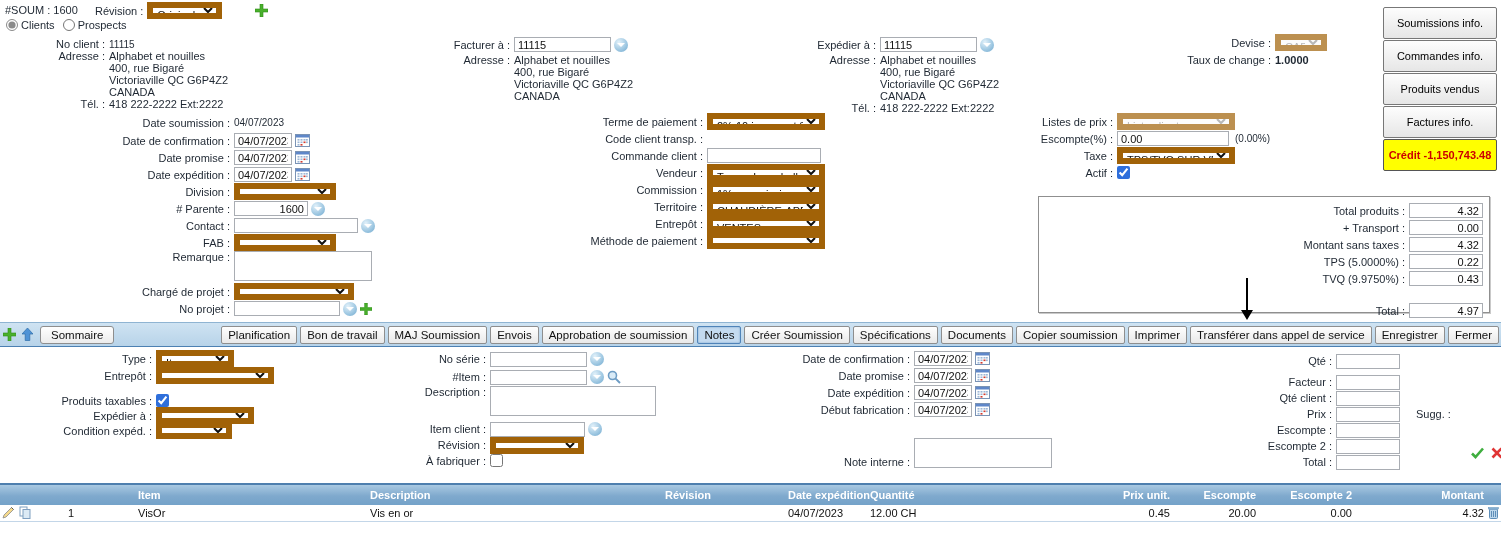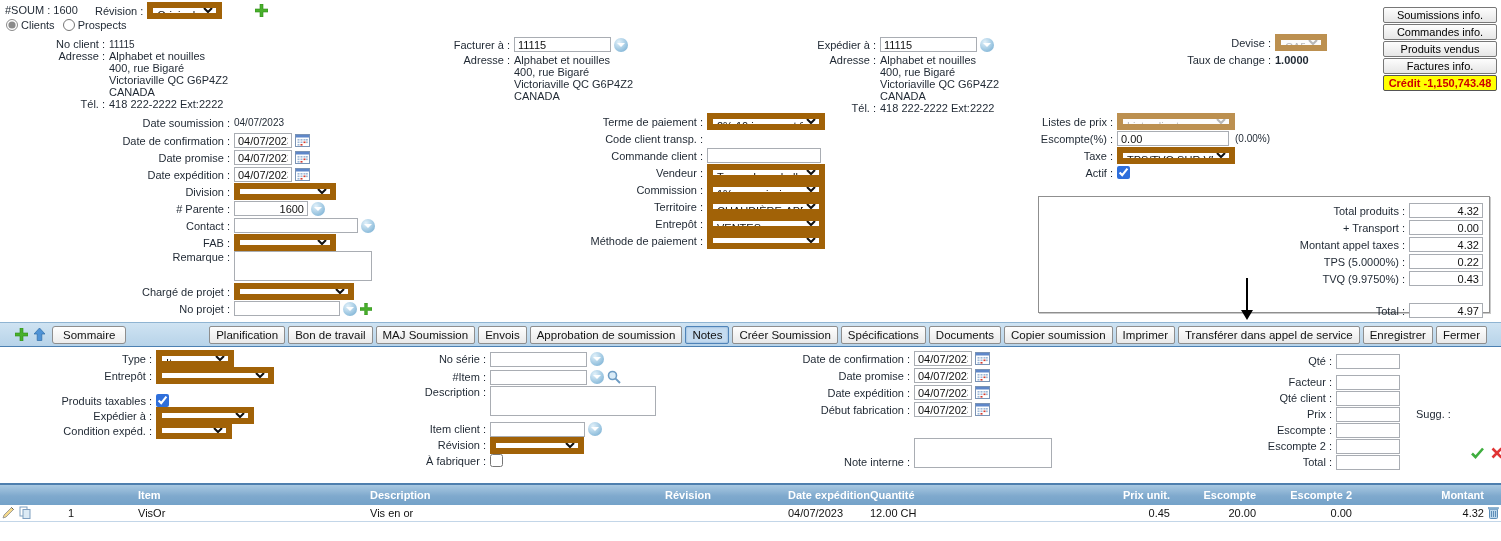--- a/index.html
+++ b/index.html
@@ -19,26 +19,26 @@
   .ro{background:#f0f0ee;}
   .sm{font-size:10px;}
   .b{font-weight:bold;}
   input[type=radio]{accent-color:#8a8a8a;width:12px;height:12px;margin:0 3px 0 0;}
   input[type=checkbox]{accent-color:#2f6fdb;width:13px;height:13px;margin:0;}
   .cicon{width:14px;height:14px;border-radius:50%;flex:0 0 14px;
        background:radial-gradient(circle at 35% 30%,#e2f1fa,#9cc6e1 60%,#6fa8cd);
        display:inline-block;position:relative;margin-left:3px;cursor:pointer;}
   .cicon::after{content:"";position:absolute;left:3px;top:5px;border:4px solid transparent;border-top-color:#fff;}
   .icon{display:inline-flex;align-items:center;margin-left:3px;cursor:pointer;}
-  .infobtn{display:block;width:114px;margin-bottom:1px;padding:1px 2px;font:11px "Liberation Sans",sans-serif;
+  .infobtn{display:block;width:114px;margin-bottom:1px;padding:9px 2px;font:11px "Liberation Sans",sans-serif;
        background:linear-gradient(#fdfdfd,#e6e6e6);border:1px solid #777;border-radius:2px;text-align:center;cursor:pointer;}
   .creditbtn{background:#ffff00;color:#cc0000;font-weight:bold;border:1px solid #555;}
   .toolbar{position:absolute;left:0;top:322px;width:1501px;height:25px;
        background:linear-gradient(#cfe3f2,#b7d3e9);border-top:1px solid #8fb4d2;border-bottom:1px solid #4c80b2;
-       display:flex;align-items:center;padding:0 14px;box-sizing:border-box;gap:3px;}
+       display:flex;align-items:center;padding:0 2px;box-sizing:border-box;gap:3px;}
   .tbtn{padding:2px 6px;font:11.5px "Liberation Sans",sans-serif;background:linear-gradient(#fefefe,#e9e9e9);
        border:1px solid #8e8e8e;border-radius:2px;white-space:nowrap;cursor:pointer;color:#111;}
   .tbtn.active{background:#c4dbf0;border:1px solid #4f83b8;box-shadow:inset 0 0 2px #6f9cc4;}
   .tab{padding:2px 10px;font:11.5px "Liberation Sans",sans-serif;background:linear-gradient(#ffffff,#ececec);
        border:1px solid #8e8e8e;border-radius:3px;cursor:pointer;margin-left:4px;color:#111;}
   .spacer{flex:1;}
   .totbox{position:absolute;left:1038px;top:196px;width:452px;height:117px;border:1px solid #8f8f8f;
        box-shadow:1px 1px 0 #c9c9c9;padding:5px 6px 0 0;box-sizing:border-box;}
   .totrow{display:flex;align-items:center;height:17px;}
   .totrow .lbl{flex:1;text-align:right;}
@@ -332,21 +332,21 @@
   <div class="totbox">
     <div class="totrow">
         <span class="lbl">Total produits :</span>
       <input type="text" class="ro" readonly="" value="4.32" style="">
       </div>
     <div class="totrow">
         <span class="lbl">+ Transport :</span>
       <input type="text" value="0.00" style="">
       </div>
     <div class="totrow">
-        <span class="lbl">Montant appel taxes :</span>
+        <span class="lbl">Montant sans taxes :</span>
       <input type="text" class="ro" readonly="" value="4.32" style="">
       </div>
     <div class="totrow">
         <span class="lbl">TPS (5.0000%) :</span>
       <input type="text" class="ro" readonly="" value="0.22" style="">
       </div>
     <div class="totrow">
         <span class="lbl">TVQ (9.9750%) :</span>
       <input type="text" class="ro" readonly="" value="0.43" style="">
       </div>

